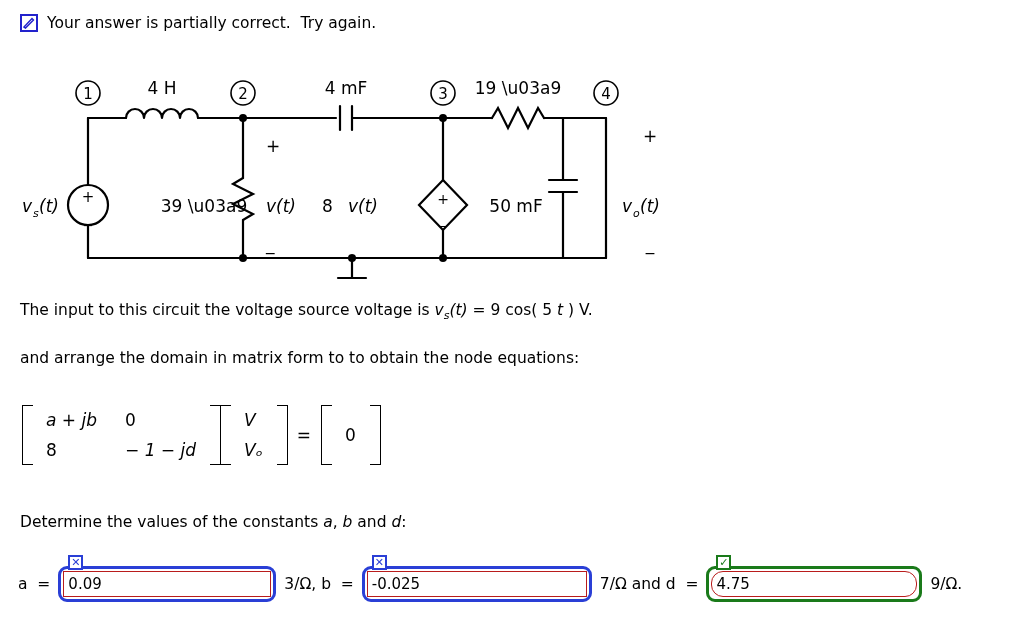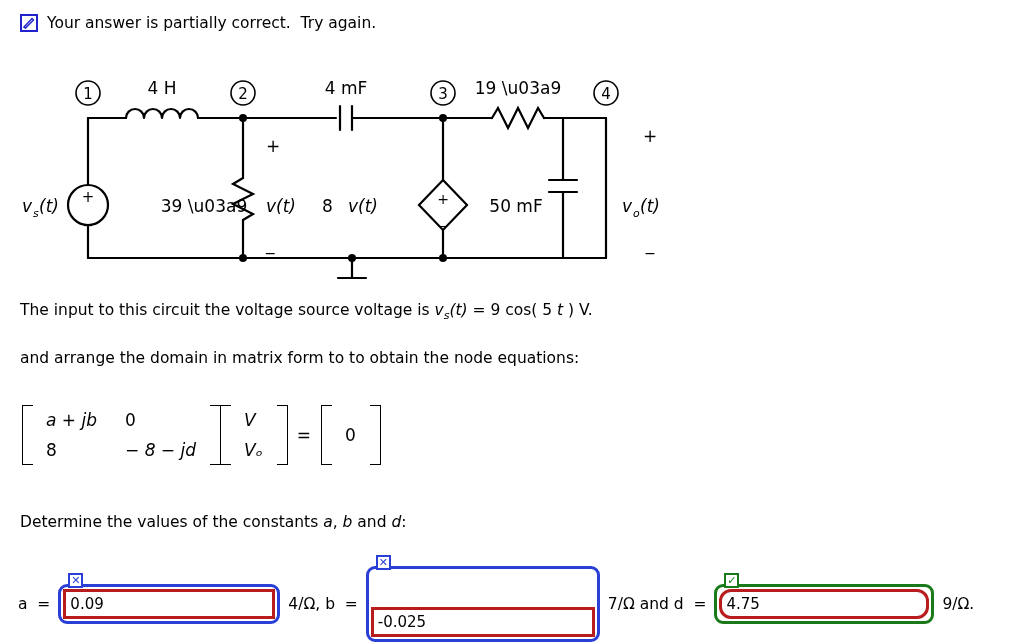--- a/index.html
+++ b/index.html
@@ -126,21 +126,21 @@
   }
   .field-outer {
     border: 3px solid #2a3fd6;
     border-radius: 9px;
     padding: 2px;
     display: inline-block;
     background: #ffffff;
   }
   .field-outer.correct { border-color: #1a7a1a; }
   .field-inner {
-    border: 3px solid #b91c1c;
+    border: 1px solid #b91c1c;
     background: #ffffff;
     font-family: "DejaVu Sans", "Liberation Sans", sans-serif;
     font-size: 15px;
     padding: 3px 4px;
     color: #000;
     outline: none;
   }
   .badge {
     position: absolute;
     top: -11px;
@@ -289,21 +289,21 @@
   <div class="matrix-eq">
     <span class="bracket left"></span>
     <table class="mtx">
       <tbody>
           <tr>
         <td class="ital">a + jb</td>
         <td>0</td>
       </tr>
       <tr>
         <td>8</td>
-        <td class="ital">− 8 − jd</td>
+        <td class="ital">− 1 − jd</td>
       </tr>
     </tbody>
       </table>
     <span class="bracket right"></span>
 
     <span class="bracket left"></span>
     <table class="mtx">
       <tbody>
           <tr>
         <td class="ital">V</td>
@@ -335,25 +335,25 @@
   <div class="answers">
     <span class="ans-label">a  =</span>
 
     <span class="field-wrap">
       <span class="field-outer">
         <input class="field-inner" style="width: 198px;" type="text" value="0.09">
       </span>
       <span class="badge">✕</span>
     </span>
 
-    <span class="unit">4/Ω, b  =</span>
+    <span class="unit">3/Ω, b  =</span>
 
     <span class="field-wrap">
       <span class="field-outer">
-        <input class="field-inner" style="width: 210px; margin-top: 36px;" type="text" value="-0.025">
+        <input class="field-inner" style="width: 210px;" type="text" value="-0.025">
       </span>
       <span class="badge">✕</span>
     </span>
 
     <span class="unit">7/Ω and d  =</span>
 
     <span class="field-wrap">
       <span class="field-outer correct">
         <input class="field-inner" style="width: 196px; border-radius: 12px;" type="text" value="4.75">
       </span>

